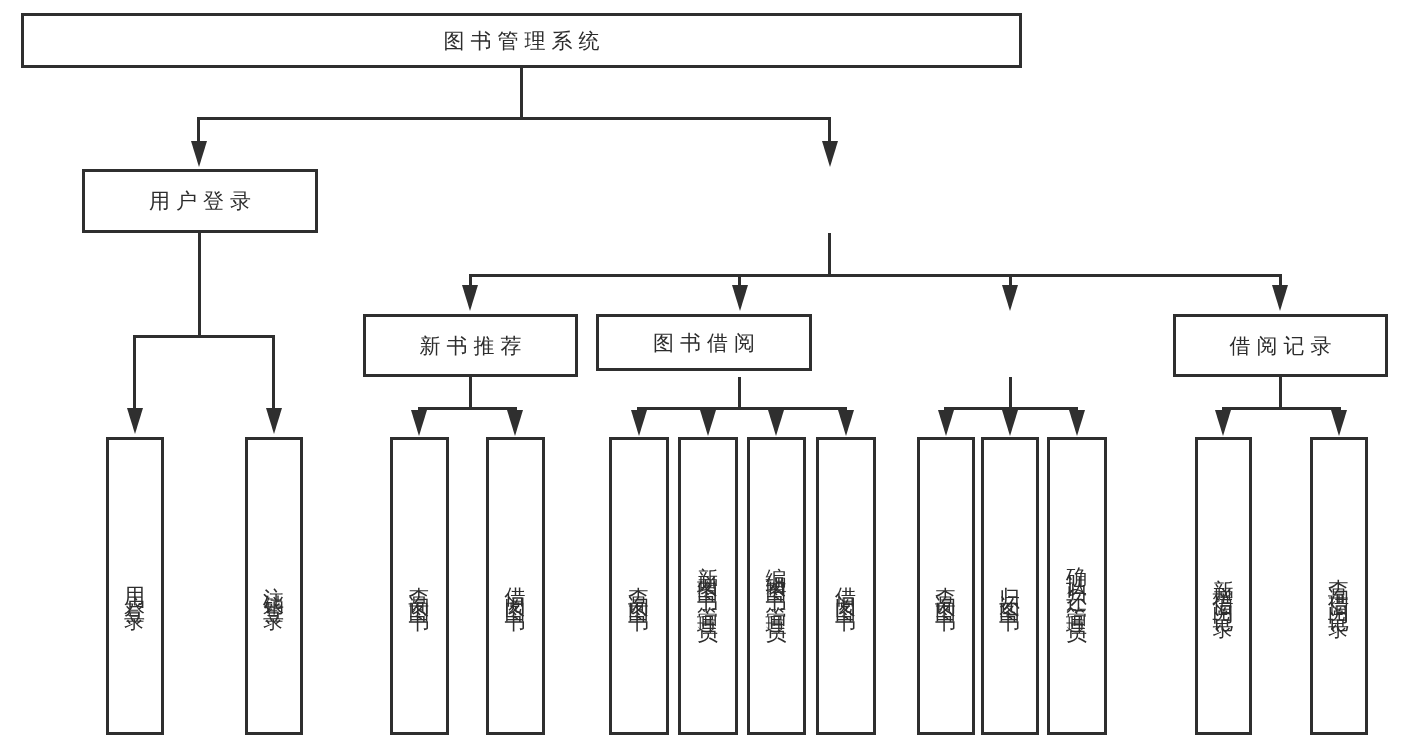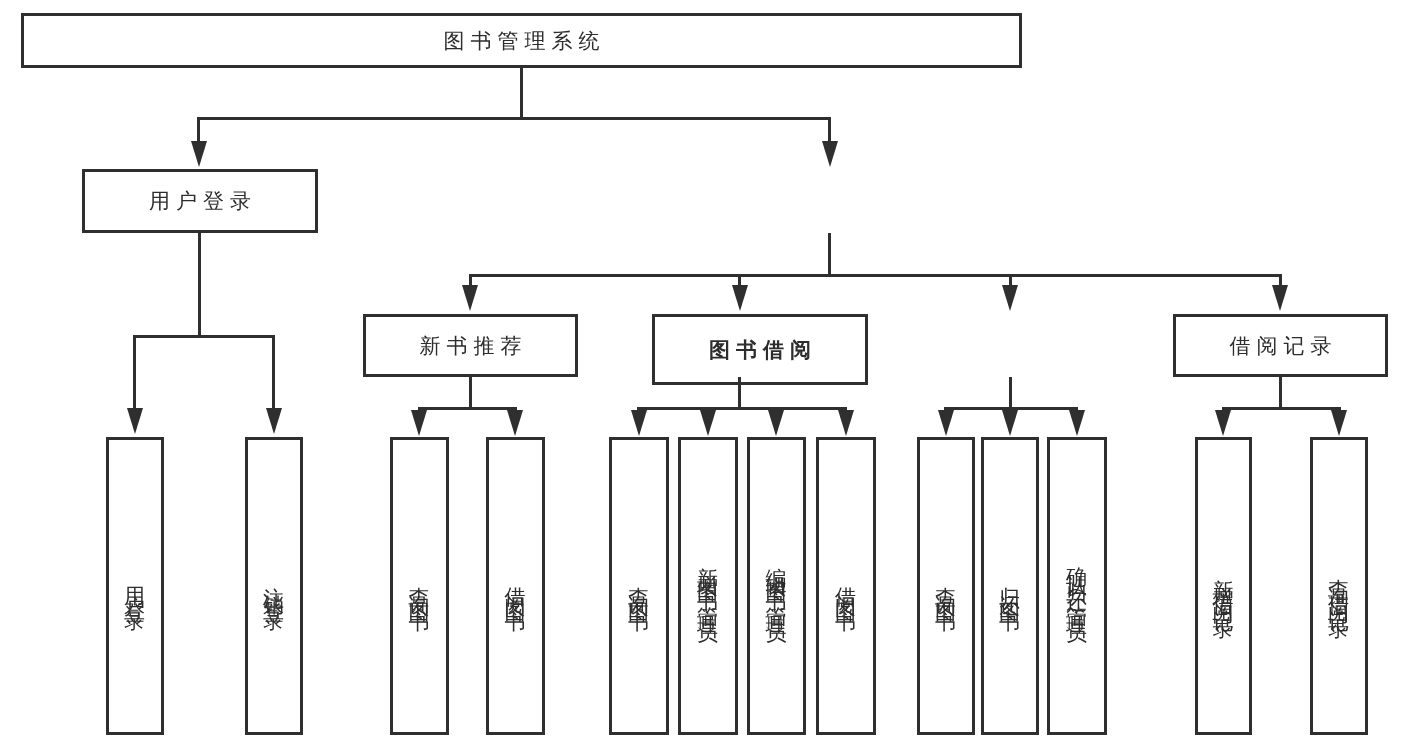--- a/index.html
+++ b/index.html
@@ -92,21 +92,21 @@
   <div class="vl" style="left:738px;top:274px;width:3px;height:13px;"></div>
   <div class="arrow" style="left:732px;top:285px;"></div>
   <div class="vl" style="left:1009px;top:274px;width:3px;height:13px;"></div>
   <div class="arrow" style="left:1002px;top:285px;"></div>
   <div class="vl" style="left:1279px;top:274px;width:3px;height:13px;"></div>
   <div class="arrow" style="left:1272px;top:285px;"></div>
 
   <div class="box hbox" style="left:363px;top:314px;width:215px;height:63px;">
     <span>新书推荐</span>
   </div>
-  <div class="box hbox" style="left:652px;top:314px;width:216px;height:71px;font-weight:bold;">
+  <div class="box hbox" style="left:596px;top:314px;width:216px;height:57px;">
     <span>图书借阅</span>
   </div>
   <div class="box hbox" style="left:1173px;top:314px;width:215px;height:63px;">
     <span>借阅记录</span>
   </div>
 
   <div class="vl" style="left:469px;top:377px;width:3px;height:33px;"></div>
   <div class="hl" style="left:418px;top:407px;width:99px;height:3px;"></div>
   <div class="arrow" style="left:411px;top:410px;"></div>
   <div class="arrow" style="left:507px;top:410px;"></div>

